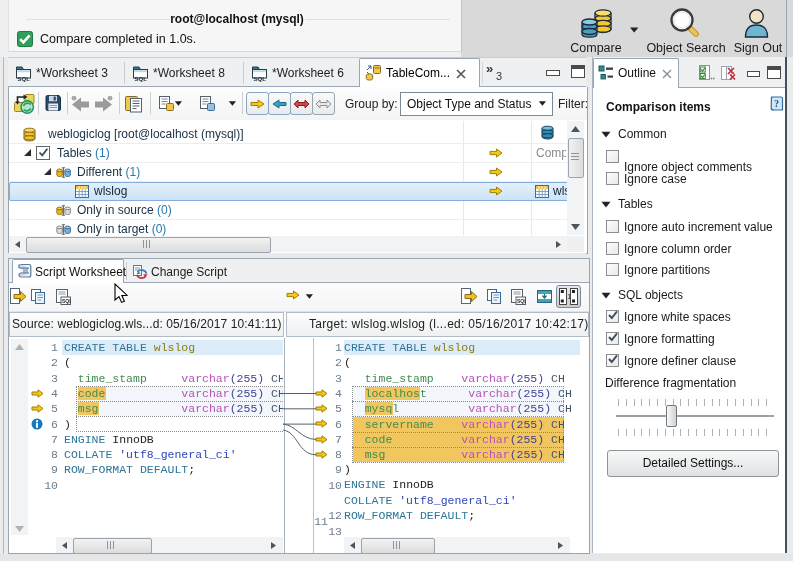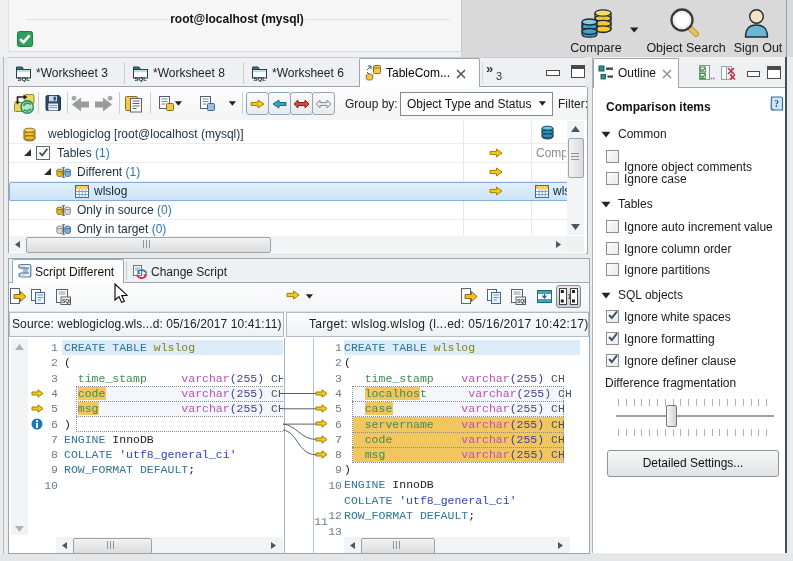--- a/index.html
+++ b/index.html
@@ -31,20 +31,21 @@
 <div class="ab" style="left:0;top:0;width:793px;height:57px;background:#d9d9d9;"></div>
 <div class="ab" style="left:0;top:0;width:461px;height:57px;background:#eef0f1;"></div>
 <div class="ab" style="left:8px;top:0;width:452px;height:51px;background:#f6f6f6;border-right:1px solid #c4c4c4;border-bottom:1px solid #d8d8d8;border-left:1px solid #e2e2e2;"></div>
 <div class="ab" style="left:26px;top:19px;width:144px;height:1px;background:#e0e0e0;"></div>
 <div class="ab" style="left:305px;top:19px;width:145px;height:1px;background:#e0e0e0;"></div>
 <div class="ab" style="left:152px;top:12px;width:170px;text-align:center;font-weight:bold;font-size:12px;color:#111;white-space:nowrap;">root@localhost (mysql)</div>
 <svg class="ab" style="left:17px;top:31px;" width="16" height="16" viewBox="0 0 16 16">
       <rect x="0.5" y="0.5" width="15" height="15" rx="2" fill="#2ea05c" stroke="#1d7c43"></rect>
       <path d="M3.2 8.2 L6.4 11.4 L12.6 4.4" stroke="#fff" stroke-width="2.6" fill="none"></path>
     </svg>
+<div class="ab" style="left:40px;top:32px;font-size:12.5px;color:#111;">Compare completed in 1.0s.</div>
 
 <svg class="ab" style="left:578px;top:5px;" width="36" height="35" viewBox="0 0 36 35">
   <g stroke="#1c2b3a" stroke-width="1.3">
     <path d="M17 8 v16 c0 2 3.5 3.5 8 3.5 s8 -1.5 8 -3.5 V8" fill="#f5c832"></path>
     <ellipse cx="25" cy="13.3" rx="8" ry="3.2" fill="#f5c832"></ellipse>
     <ellipse cx="25" cy="18.6" rx="8" ry="3.2" fill="#f5c832"></ellipse>
     <ellipse cx="25" cy="24" rx="8" ry="3.2" fill="#f5c832"></ellipse>
     <ellipse cx="25" cy="8" rx="8" ry="3.2" fill="#fadc6e"></ellipse>
     <path d="M4 17 v12 c0 1.8 3.2 3.2 7.5 3.2 s7.5 -1.4 7.5 -3.2 V17" fill="#49a0c4"></path>
     <ellipse cx="11.5" cy="21.5" rx="7.5" ry="3" fill="#49a0c4"></ellipse>
@@ -321,21 +322,21 @@
 <div class="ab" style="left:9px;top:282px;width:580px;height:1px;background:#9aa7b8;"></div>
 
 <div class="ab" style="left:12px;top:259px;width:112px;height:24px;background:#fff;border:1px solid #98a6b4;border-bottom:none;border-radius:2px 2px 0 0;box-sizing:border-box;"></div>
 <svg class="ab" style="left:17px;top:263px;" width="15" height="16" viewBox="0 0 15 16">
   <path d="M3.5 1.5 H12 a1.8 1.8 0 0 1 1.8 1.8 V12 a2 2 0 0 1 -2 2 H4" fill="#eef2f6" stroke="#5a7a9a" stroke-width="1.2"></path>
   <path d="M3.5 1.5 a1.8 1.8 0 0 0 0 3.6 H12" fill="#cdd9e4" stroke="#5a7a9a" stroke-width="1.2"></path>
   <path d="M4 14 a2 2 0 0 1 0 -4 h8" fill="#cdd9e4" stroke="#5a7a9a" stroke-width="1.2"></path>
   <line x1="6" y1="7" x2="11" y2="7" stroke="#5a7a9a"></line>
   <line x1="6" y1="9" x2="11" y2="9" stroke="#5a7a9a"></line>
 </svg>
-<div class="ab tabtxt" style="left:35px;top:265px;color:#111;">Script Different</div>
+<div class="ab tabtxt" style="left:35px;top:265px;color:#111;">Script Worksheet</div>
 <div class="ab sep" style="left:126px;top:262px;height:18px;"></div>
 <svg class="ab" style="left:132px;top:263px;" width="16" height="16" viewBox="0 0 16 16">
   <rect x="1.5" y="2.5" width="8" height="10" fill="#fff" stroke="#6a7684"></rect>
   <line x1="3" y1="5" x2="8" y2="5" stroke="#8a96a4"></line>
   <line x1="3" y1="7" x2="8" y2="7" stroke="#8a96a4"></line>
   <path d="M5 12 a5 4.5 0 0 0 9 1" fill="none" stroke="#c03040" stroke-width="1.6"></path>
   <path d="M15.5 11 l-2 3 -2.4 -2.4 Z" fill="#c03040"></path>
   <path d="M14.5 10.5 a5 4.5 0 0 0 -9 -1.5" fill="none" stroke="#3a7ab0" stroke-width="1.6"></path>
   <path d="M4.6 11.6 l1.6 -3.2 2.6 2.2 Z" fill="#3a7ab0"></path>
 </svg>
@@ -513,21 +514,21 @@
 <div class="mono ab" style="left:2px;top:94px;"><span class="kw">ENGINE</span> InnoDB</div>
 <div class="mono ab" style="left:2px;top:109px;"><span class="kw">COLLATE</span> <span class="str">'utf8_general_ci'</span></div>
 <div class="mono ab" style="left:2px;top:124px;"><span class="kw">ROW_FORMAT DEFAULT</span>;</div>
 </div>
 
 <div class="ab" style="left:344px;top:338px;width:241px;height:198px;overflow:hidden;">
 <div class="mono ab" style="left:0;top:2px;"><span class="kw">CREATE TABLE</span> <span style="color:#8a7f16">wlslog</span></div>
 <div class="mono ab" style="left:0;top:17px;">(</div>
 <div class="mono ab" style="left:0;top:33px;">   <span class="idn">time_stamp</span>    <span class="ty">varchar</span><span class="nu">(255)</span> <span class="ch">CH</span></div>
 <div class="mono ab" style="left:0;top:48px;">   <span class="idn">localhost</span>      <span class="ty">varchar</span><span class="nu">(255)</span> <span class="ch">CH</span></div>
-<div class="mono ab" style="left:0;top:63px;">   <span class="idn">case</span>          <span class="ty">varchar</span><span class="nu">(255)</span> <span class="ch">CH</span></div>
+<div class="mono ab" style="left:0;top:63px;">   <span class="idn">mysql</span>          <span class="ty">varchar</span><span class="nu">(255)</span> <span class="ch">CH</span></div>
 <div class="mono ab" style="left:0;top:79px;">   <span class="idn">servername</span>    <span class="ty">varchar</span><span class="nu">(255)</span> <span class="ch">CH</span></div>
 <div class="mono ab" style="left:0;top:94px;">   <span class="idn">code</span>          <span class="ty">varchar</span><span class="nu">(255)</span> <span class="ch">CH</span></div>
 <div class="mono ab" style="left:0;top:109px;">   <span class="idn">msg</span>           <span class="ty">varchar</span><span class="nu">(255)</span> <span class="ch">CH</span></div>
 <div class="mono ab" style="left:0;top:124px;">)</div>
 <div class="mono ab" style="left:0;top:139px;"><span class="kw">ENGINE</span> InnoDB</div>
 <div class="mono ab" style="left:0;top:155px;"><span class="kw">COLLATE</span> <span class="str">'utf8_general_ci'</span></div>
 <div class="mono ab" style="left:0;top:170px;"><span class="kw">ROW_FORMAT DEFAULT</span>;</div>
 </div>
 
 <div class="ab sbtrack" style="left:56px;top:537px;width:227px;height:16px;"></div>

